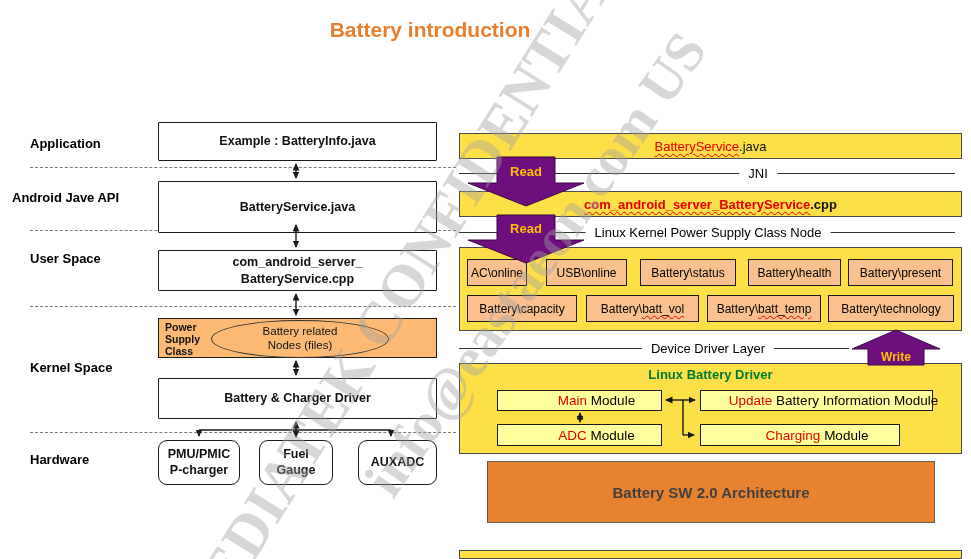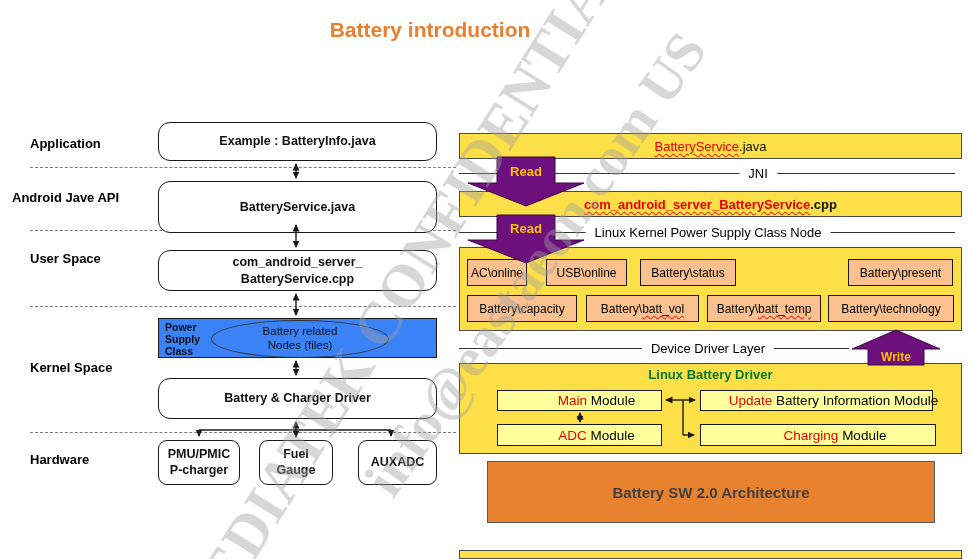--- a/index.html
+++ b/index.html
@@ -11,28 +11,28 @@
          font-size:21px;font-weight:bold;color:#E97E2D;}
 
   
   .layer-label{position:absolute;font-size:13px;font-weight:bold;color:#000;white-space:nowrap;}
 
   
   .dash{position:absolute;left:30px;width:426px;border-top:1px dashed #7a7a7a;height:0;}
 
   
   .lbox{position:absolute;left:158px;width:279px;background:#fff;border:1.6px solid #1a1a1a;
-        border-radius:12px;display:flex;flex-direction:column;align-items:center;justify-content:center;
+        border-radius:1px;display:flex;flex-direction:column;align-items:center;justify-content:center;
         font-size:12.5px;font-weight:bold;text-align:center;line-height:1.3;z-index:2;box-sizing:border-box;}
   .hwbox{position:absolute;background:#fff;border:1.6px solid #1a1a1a;border-radius:9px;
         display:flex;flex-direction:column;align-items:center;justify-content:center;
         font-size:12.5px;font-weight:bold;text-align:center;line-height:1.25;z-index:2;box-sizing:border-box;}
 
   
-  .pscbox{position:absolute;left:158px;top:318px;width:279px;height:40px;background:#3b82f6;
+  .pscbox{position:absolute;left:158px;top:318px;width:279px;height:40px;background:#fdba74;
           border:1.2px solid #1a1a1a;z-index:2;box-sizing:border-box;}
   .psclabel{position:absolute;left:6px;top:2px;font-size:10.5px;font-weight:bold;line-height:1.15;}
   .psclabel span{display:block;}
   .ellipse{position:absolute;left:52px;top:1px;width:176px;height:36px;border:1.2px solid #333;
            border-radius:50%;display:flex;flex-direction:column;align-items:center;justify-content:center;
            font-size:11.5px;font-weight:normal;line-height:1.2;text-align:center;}
 
   
   .teal{position:absolute;left:459px;width:503px;background:#fde047;border:1px solid #4a4a4a;
         z-index:2;box-sizing:border-box;}
@@ -150,20 +150,21 @@
       <span class="blacktxt">.cpp</span>
   </div>
 
   <div class="rline" style="left:459px;top:232px;width:496px;"></div>
   <div class="rlabel" style="left:708px;top:225px;">Linux Kernel Power Supply Class Node</div>
 
   <div class="teal" style="top:247px;height:84px;"></div>
   <div class="node" style="left:467px;top:259px;width:60px;height:27px;">AC\online</div>
   <div class="node" style="left:546px;top:259px;width:81px;height:27px;">USB\online</div>
   <div class="node" style="left:640px;top:259px;width:96px;height:27px;">Battery\status</div>
+  <div class="node" style="left:748px;top:259px;width:93px;height:27px;">Battery\health</div>
   <div class="node" style="left:848px;top:259px;width:105px;height:27px;">Battery\present</div>
 
   <div class="node" style="left:467px;top:295px;width:110px;height:27px;">
     <span>Battery\capacity</span>
       <span class="squig"></span>
   </div>
   <div class="node" style="left:586px;top:295px;width:113px;height:27px;">
     <span>Battery\</span>
       <span class="squig">batt_vol</span>
   </div>
@@ -184,21 +185,21 @@
 
   <div class="module" style="left:497px;top:390px;width:165px;height:21px;">
     <span class="redword">Main</span><span> Module</span>
   </div>
   <div class="module" style="left:700px;top:390px;width:233px;height:21px;">
     <span class="redword">Update</span><span> Battery Information Module</span>
   </div>
   <div class="module" style="left:497px;top:424px;width:165px;height:22px;">
     <span class="redword">ADC</span><span> Module</span>
   </div>
-  <div class="module" style="left:700px;top:424px;width:236px;height:22px;">
+  <div class="module" style="left:700px;top:424px;width:200px;height:22px;">
     <span class="redword">Charging</span><span> Module</span>
   </div>
 
   <div class="archbox">
     <span>Battery SW 2.0 Architecture</span>
   </div>
 
   <div class="teal" style="top:550px;height:9px;"></div>
 
   <svg id="connectors" width="971" height="559" viewBox="0 0 971 559">

